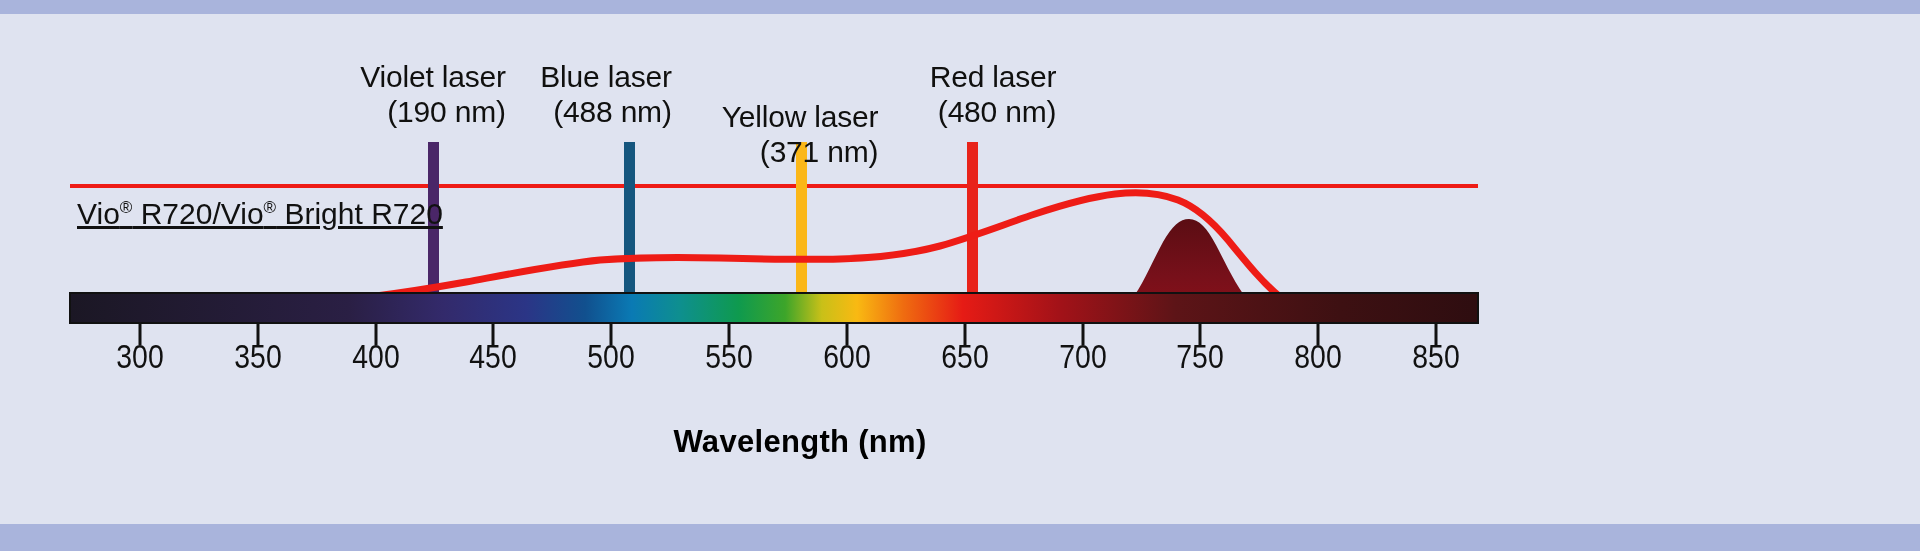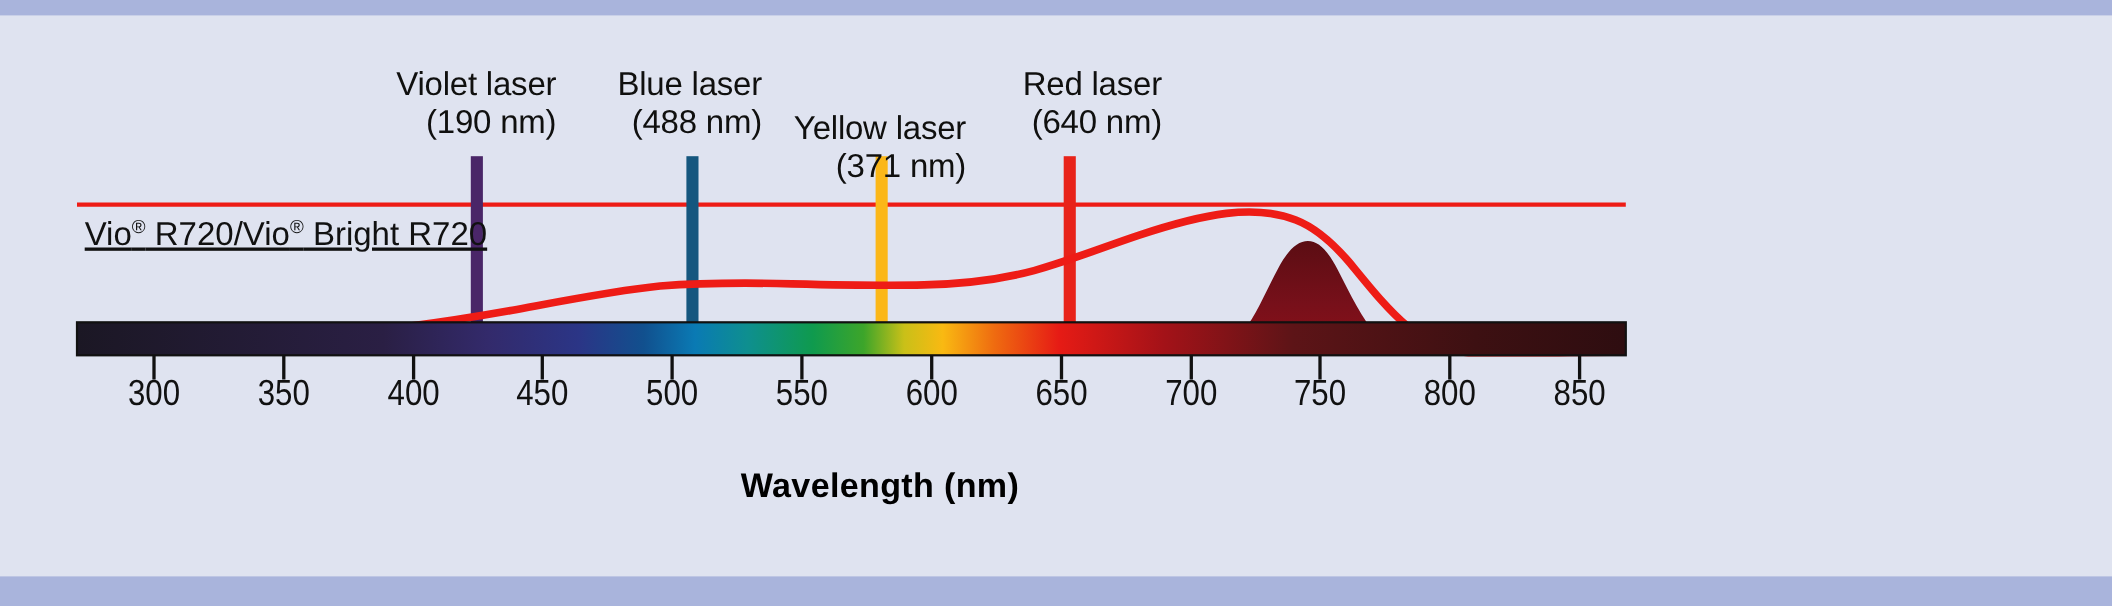--- a/index.html
+++ b/index.html
@@ -139,31 +139,31 @@
       <line x1="1318" y1="309" x2="1318" y2="331"></line>
       <line x1="1436" y1="309" x2="1436" y2="331"></line>
     </g>
   </svg>
   </div>
 
   <div class="lbl" style="left:433px;top:59px;transform:translateX(-50%);">
     <span>Violet laser</span>
     <span>(190 nm)</span>
   </div>
-  <div class="lbl" style="left:627px;top:59px;transform:translateX(-50%);">
+  <div class="lbl" style="left:606px;top:59px;transform:translateX(-50%);">
     <span>Blue laser</span>
     <span>(488 nm)</span>
   </div>
   <div class="lbl" style="left:800px;top:59px;transform:translateX(-50%);margin-top:40px;">
     <span>Yellow laser</span>
     <span>(371 nm)</span>
   </div>
   <div class="lbl" style="left:973px;top:59px;transform:translateX(-50%);margin-left:20px;">
     <span>Red laser</span>
-    <span>(640 nm)</span>
+    <span>(480 nm)</span>
   </div>
 
   <div id="dye-label" style="left:77px;top:198px;">
     <span>Vio</span><sup>®</sup><span> R720/Vio</span><sup>®</sup><span> Bright R720</span>
   </div>
 
   <div class="tick-lbl" style="left:140px;top:340px;">300</div>
   <div class="tick-lbl" style="left:258px;top:340px;">350</div>
   <div class="tick-lbl" style="left:376px;top:340px;">400</div>
   <div class="tick-lbl" style="left:493px;top:340px;">450</div>

